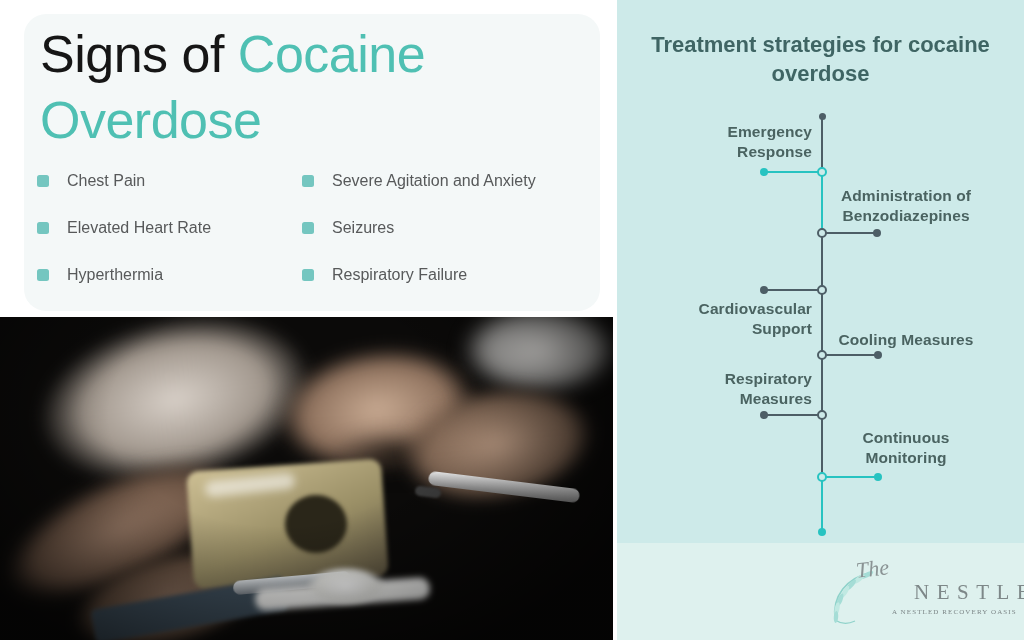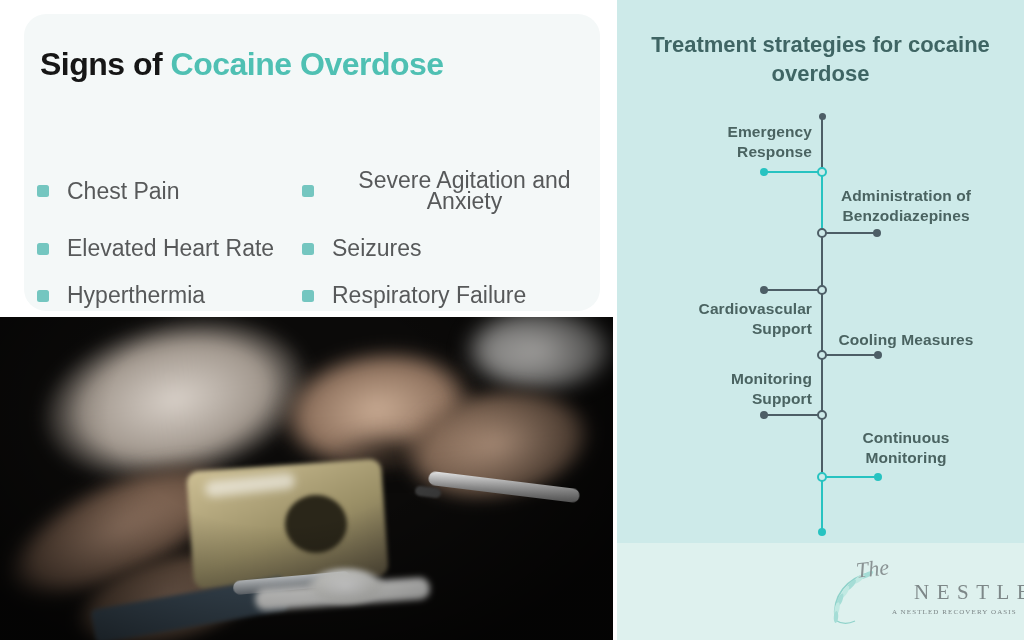--- a/index.html
+++ b/index.html
@@ -4,28 +4,28 @@
 <style>
   * { margin:0; padding:0; box-sizing:border-box; }
   html,body { width:1024px; height:640px; overflow:hidden; }
   body { font-family:"Liberation Sans", sans-serif; }
   #canvas { position:relative; width:1024px; height:640px; background:#ffffff; overflow:hidden; }
 
   
   .card { position:absolute; left:24px; top:14px; width:576px; height:297px;
           background:#f4f8f8; border-radius:22px; }
   .title { position:absolute; left:40px; top:22px; width:548px;
-           font-size:32px; font-weight:700; line-height:1.26; letter-spacing:-0.5px; color:#161616;margin-top:22px; }
+           font-size:52px; font-weight:400; line-height:1.26; letter-spacing:-0.5px; color:#161616; }
   .title .hl { color:#4fc0b3; }
 
   .signs-grid { position:absolute; left:37px; top:170px; width:560px;
                 display:grid; grid-template-columns:265px 1fr; row-gap:26px; }
   .sign-item { display:flex; align-items:center; gap:18px; }
   .sq-bullet { width:12px; height:12px; background:#74c6c0; border-radius:2.5px; flex:0 0 auto; }
-  .sign-label { font-size:23px; color:#57595a; line-height:21px;text-align:center; }
+  .sign-label { font-size:16px; color:#57595a; line-height:21px;text-align:center; }
 
   
   .photo { position:absolute; left:0; top:317px; width:613px; height:323px;
            background:#0b0a09; overflow:hidden; }
   .photo div { position:absolute; }
   .ph-hair { left:-10px; top:-25px; width:370px; height:215px;
     background:radial-gradient(closest-side,#d8d0c8 0%,#a0968c 50%,rgba(20,18,16,0) 75%);
     filter:blur(7px); transform:rotate(-12deg); }
   .ph-face { left:250px; top:15px; width:255px; height:155px;
     background:radial-gradient(closest-side,#c9ab93 0%,#8d705c 58%,rgba(0,0,0,0) 78%);
@@ -190,21 +190,21 @@
   <div class="node node-dark" style="left:817px;top:228px;"></div>
   <div class="node node-dark" style="left:817px;top:285px;"></div>
   <div class="node node-dark" style="left:817px;top:350px;"></div>
   <div class="node node-dark" style="left:817px;top:410px;"></div>
   <div class="node node-teal" style="left:817px;top:472px;"></div>
 
   <div class="tl-label lab-left step0">Emergency Response</div>
   <div class="tl-label lab-right step1">Administration of Benzodiazepines</div>
   <div class="tl-label lab-left step2">Cardiovascular Support</div>
   <div class="tl-label lab-right step3">Cooling Measures</div>
-  <div class="tl-label lab-left step4">Monitoring Support</div>
+  <div class="tl-label lab-left step4">Respiratory Measures</div>
   <div class="tl-label lab-right step5">Continuous Monitoring</div>
 
   <div class="logo">
     <svg class="logo-leaf" width="58" height="60" viewBox="0 0 58 60">
       <path d="M50,6 C24,12 10,30 13,54" stroke="#8fd2ca" stroke-width="1.6" fill="none"></path>
       <path d="M13,54 q9,6 20,1" stroke="#8fd2ca" stroke-width="1.2" fill="none"></path>
       <ellipse cx="45" cy="9" rx="7" ry="2.4" fill="#a5ddd6" transform="rotate(-28 45 9)"></ellipse>
       <ellipse cx="37" cy="13" rx="7" ry="2.4" fill="#c0e9e2" transform="rotate(-38 37 13)"></ellipse>
       <ellipse cx="29" cy="19" rx="7" ry="2.4" fill="#a5ddd6" transform="rotate(-48 29 19)"></ellipse>
       <ellipse cx="23" cy="26" rx="7" ry="2.4" fill="#c0e9e2" transform="rotate(-58 23 26)"></ellipse>

